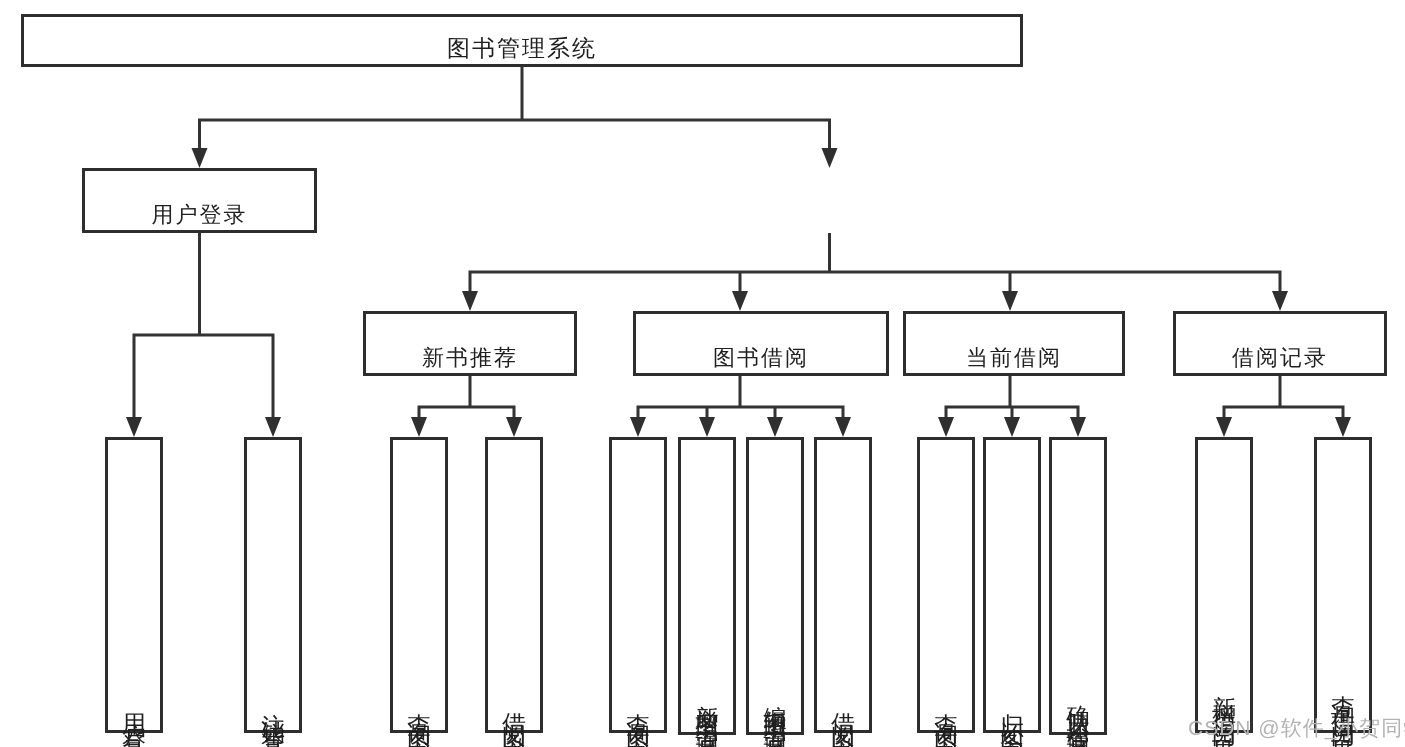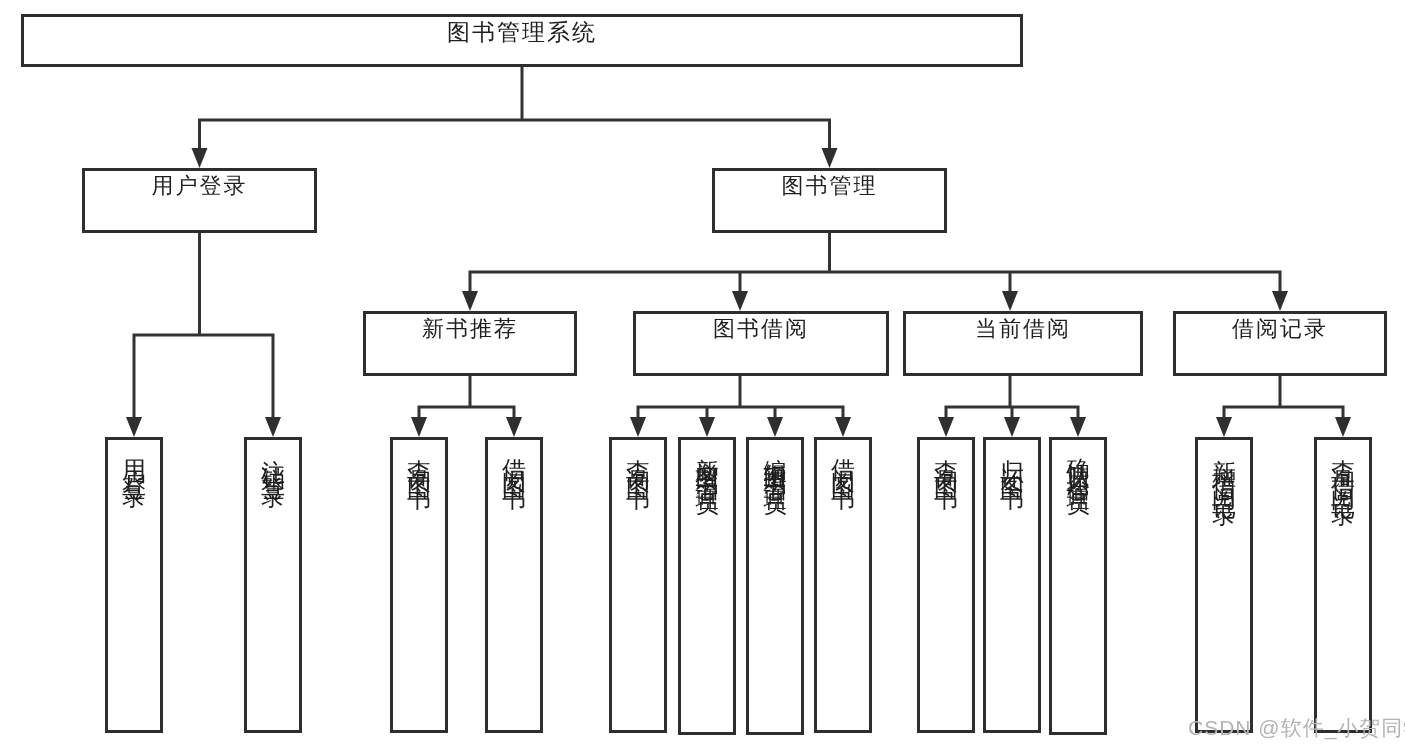--- a/index.html
+++ b/index.html
@@ -12,21 +12,21 @@
     overflow:hidden;
   }
   .wires{position:absolute;left:0;top:0;width:1405px;height:747px;}
   .wires path{stroke:#333333;stroke-width:3;fill:none;}
   .wires polygon{fill:#2f2f2f;stroke:none;}
   .box{
     position:absolute;
     background:#ffffff;
     border:3px solid #2e2e2e;
     box-sizing:border-box;
-    display:flex;align-items:flex-start;justify-content:center;
+    display:flex;align-items:flex-end;justify-content:center;
   }
   .box.h span{font-size:22px;letter-spacing:2px;white-space:nowrap;}
   .box.root span{font-size:23px;}
   .box.v span{
     writing-mode:vertical-rl;
     text-orientation:mixed;
     font-size:24px;
     letter-spacing:9px;
     line-height:1;
   }
@@ -77,31 +77,28 @@
     <polygon points="1335,417 1351,417 1343,437"></polygon>
   </svg>
 
   <div class="box h root" style="left:21px;top:14px;width:1002px;height:53px;">
     <span>图书管理系统</span>
   </div>
 
   <div class="box h" style="left:82px;top:168px;width:235px;height:65px;">
     <span>用户登录</span>
   </div>
-  <div class="box h" style="left:712px;top:168px;width:235px;height:65px;">
-    <span>图书管理</span>
-  </div>
 
   <div class="box h" style="left:363px;top:311px;width:214px;height:65px;">
     <span>新书推荐</span>
   </div>
   <div class="box h" style="left:633px;top:311px;width:256px;height:65px;">
     <span>图书借阅</span>
   </div>
-  <div class="box h" style="left:903px;top:311px;width:240px;height:65px;">
+  <div class="box h" style="left:903px;top:311px;width:222px;height:65px;">
     <span>当前借阅</span>
   </div>
   <div class="box h" style="left:1173px;top:311px;width:214px;height:65px;">
     <span>借阅记录</span>
   </div>
 
   <div class="box v" style="left:105px;top:437px;width:58px;height:296px;">
     <span>用户登录</span>
   </div>
   <div class="box v" style="left:244px;top:437px;width:58px;height:296px;">

